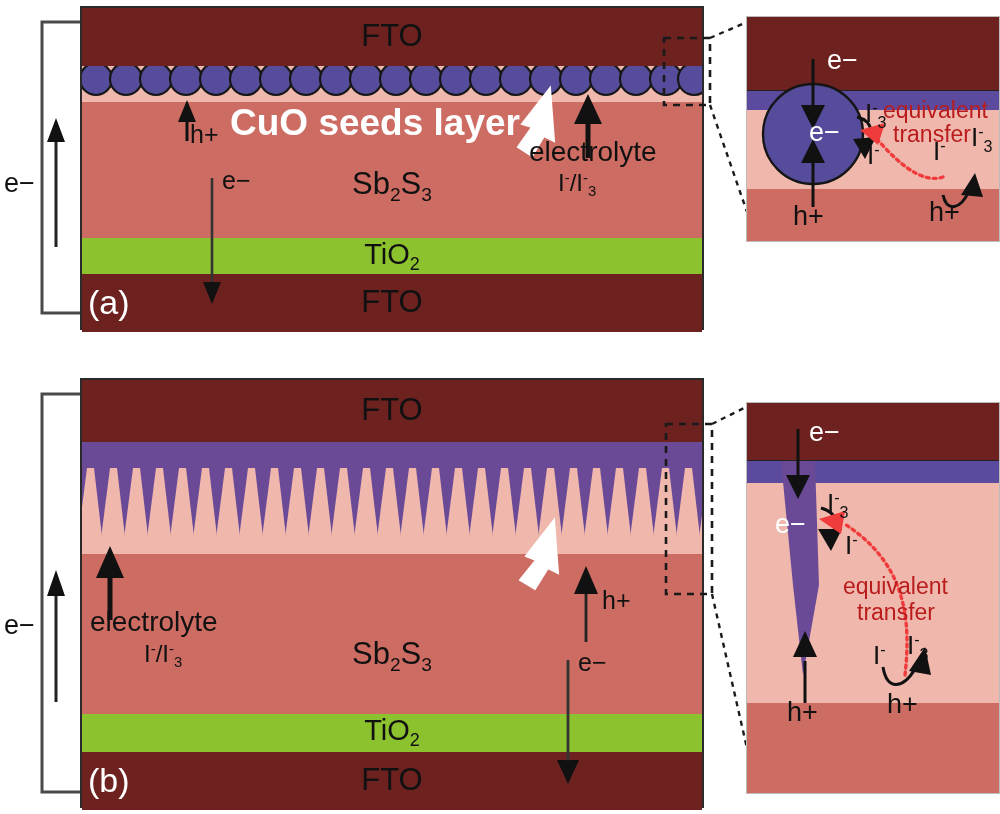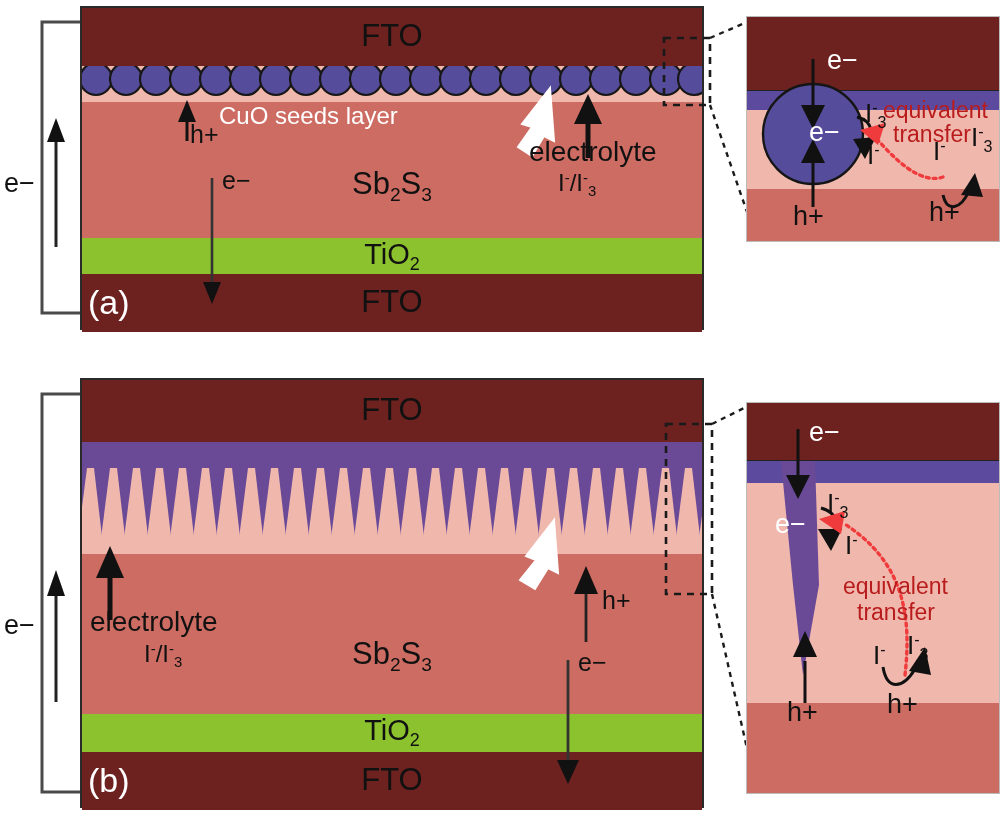--- a/index.html
+++ b/index.html
@@ -90,21 +90,21 @@
       <polygon points="506,86 492,116 520,116" fill="#111"></polygon>
 
       <line x1="130" y1="170" x2="130" y2="282" stroke="#333" stroke-width="2.6"></line>
       <polygon points="130,296 121,274 139,274" fill="#111"></polygon>
 
       <polygon points="468,80 440,116 450,119 436,139 450,148 462,128 472,133" fill="#ffffff" stroke="#ffffff" stroke-width="2"></polygon>
     </svg>
 
     <div class="lbl dark-txt" style="left:108px;top:114px;font-size:25px;">h+</div>
     <div class="lbl dark-txt" style="left:140px;top:160px;font-size:25px;">e−</div>
-    <div class="lbl white-txt" style="left:137px;top:96px;font-size:24px;">CuO seeds layer</div>
+    <div class="lbl white-txt" style="left:148px;top:96px;font-size:37px;font-weight:bold;">CuO seeds layer</div>
     <div class="lbl dark-txt" style="left:447px;top:130px;font-size:28px;">electrolyte</div>
     <div class="lbl dark-txt" style="left:476px;top:163px;font-size:24px;">
       <span>I</span><span class="sup">-</span><span>/I</span><span class="sup">-</span><span class="sub">3</span>
     </div>
   </div>
 
   <svg width="730" height="336">
     <rect x="664" y="38" width="46" height="67" fill="none" stroke="#1a1a1a" stroke-width="2.6" stroke-dasharray="7,6"></rect>
     <line x1="710" y1="38" x2="756" y2="18" stroke="#1a1a1a" stroke-width="2.4" stroke-dasharray="5,5"></line>
     <line x1="710" y1="105" x2="756" y2="238" stroke="#1a1a1a" stroke-width="2.4" stroke-dasharray="5,5"></line>

